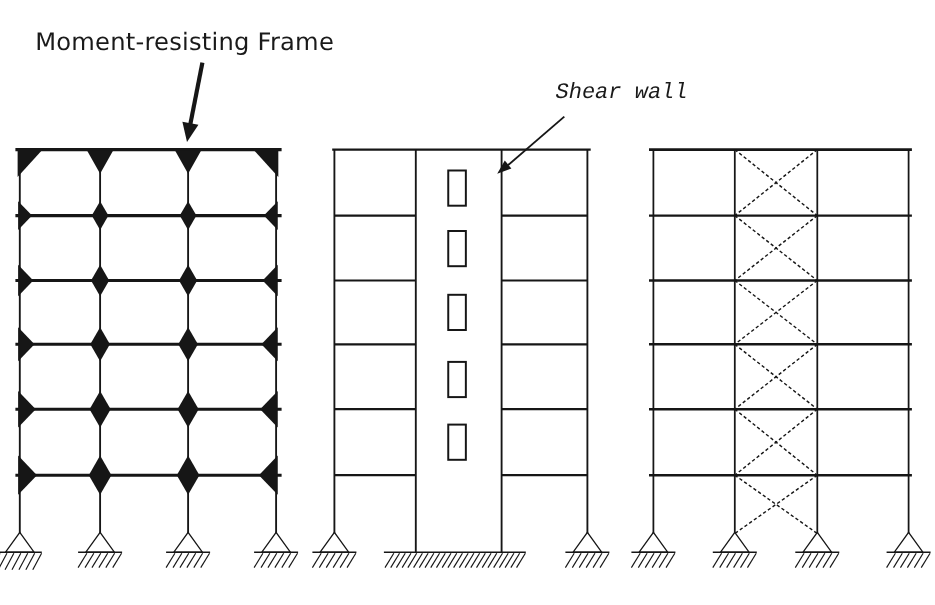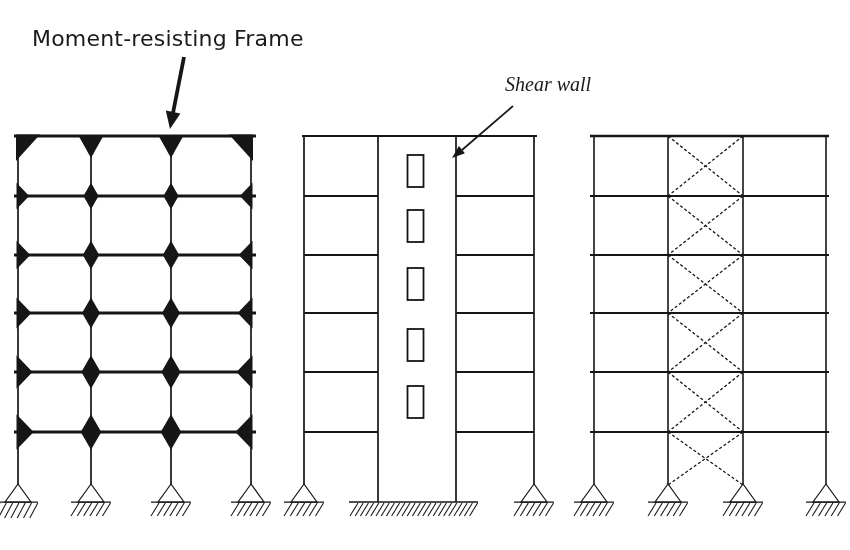--- a/index.html
+++ b/index.html
@@ -5,21 +5,21 @@
   html,body{margin:0;padding:0;background:#ffffff;}
   .canvas{
     position:relative;width:850px;height:550px;background:#ffffff;
     overflow:hidden;font-family:"DejaVu Sans","Liberation Sans",sans-serif;
   }
   .canvas svg{position:absolute;left:0;top:0;}
   .fig-label{position:absolute;color:#1a1a1a;white-space:nowrap;line-height:1.15;}
   #label-moment{left:32px;top:26px;font-size:22px;letter-spacing:.2px;}
   #label-shear{
     left:505px;top:73px;font-size:20px;font-style:italic;
-    font-family:Liberation Serif, serif;
+    font-family:Liberation Mono, monospace;
   }
 </style>
 </head>
 <body>
 
 <div class="canvas">
 
   <svg id="fig-svg" width="850" height="550" viewBox="0 0 850 550">
     <g id="g-moment">
         <line x1="18" y1="136" x2="18" y2="485" stroke="#161616" stroke-width="1.7"></line>

